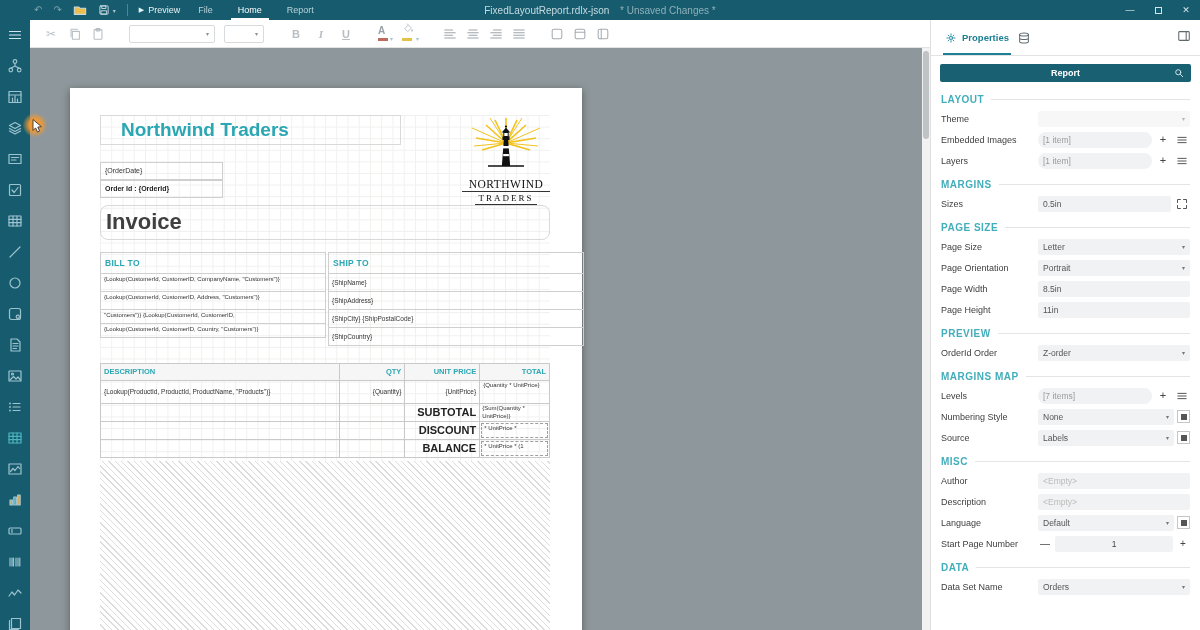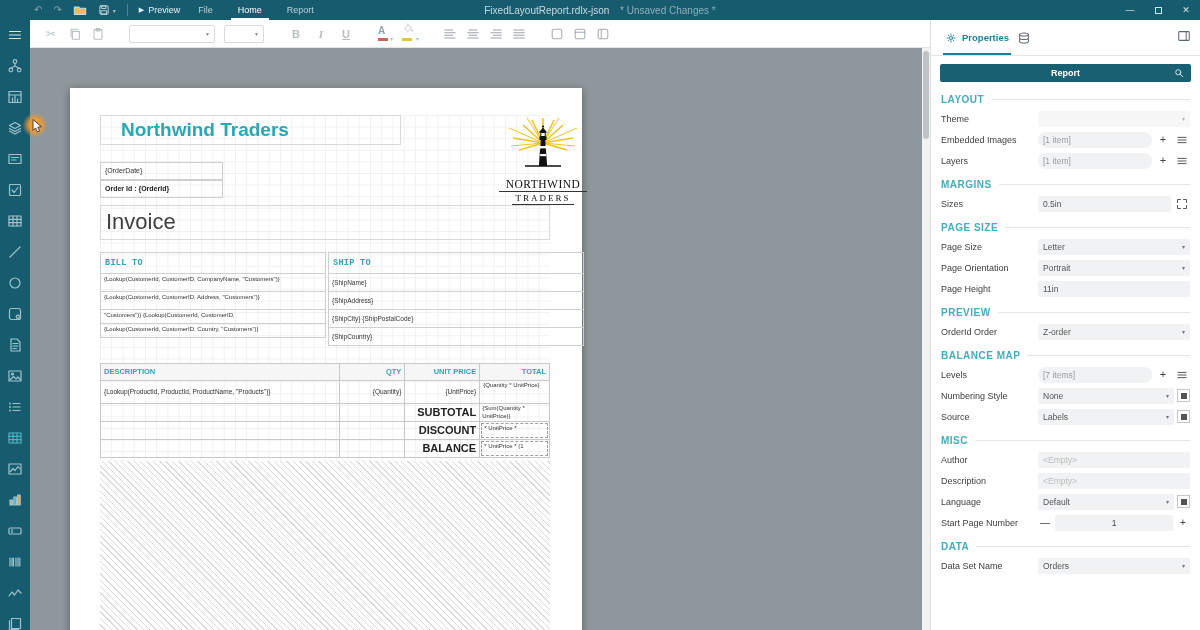--- a/index.html
+++ b/index.html
@@ -69,36 +69,36 @@
             overflow:hidden; }
   .page { position:absolute; left:40px; top:40px; width:512px; height:660px; background:#ffffff;
           box-shadow:0 2px 8px rgba(0,0,0,.38); }
   .grid-overlay { position:absolute; left:30px; top:27px; width:450px; height:346px;
     background-image:linear-gradient(#f0f0ef 1px, transparent 1px),
                      linear-gradient(90deg,#f0f0ef 1px, transparent 1px);
     background-size:11.25px 11.6px; }
   .r-box { position:absolute; border:1px solid #d9d9d9; overflow:hidden; }
   .r-title { left:30px; top:27px; width:301px; height:30px; color:#2ba7b3; font-weight:bold;
              font-size:19px; line-height:28px; padding-left:20px; }
-  .r-logo { position:absolute; left:392px; top:28px; width:88px; height:100px; text-align:center;margin-left:37px; }
+  .r-logo { position:absolute; left:392px; top:28px; width:88px; height:100px; text-align:center; }
   .logo-t1 { font-family:"Liberation Serif", serif; font-size:11.5px; letter-spacing:.5px;
              color:#101010; border-bottom:1px solid #333; padding-bottom:1px; }
   .logo-t2 { font-family:"Liberation Serif", serif; font-size:9px; letter-spacing:2px;
              color:#101010; border-bottom:1px solid #333; width:70%; margin:1px auto 0; padding-bottom:1px; }
   .r-odate { left:30px; top:74px; width:123px; height:18px; border-color:#cfcfcf;
              font-size:7px; color:#333; line-height:16px; padding-left:4px; }
   .r-oid { left:30px; top:92px; width:123px; height:18px; border-color:#cfcfcf;
            font-size:7px; color:#222; font-weight:bold; line-height:16px; padding-left:4px; }
-  .r-invoice { left:30px; top:117px; width:450px; height:35px; color:#3f3f3f; font-weight:normal;
-               font-size:22px; line-height:32px; padding-left:5px; }
+  .r-invoice { left:30px; top:117px; width:450px; height:35px; color:#3f3f3f; font-weight:bold;
+               font-size:22px; line-height:32px; padding-left:5px;border-radius:8px; }
   .addr { position:absolute; top:164px; }
   .addr .cell { border:1px solid #cfcfcf; border-top:none; overflow:hidden; }
   .addr .cell.top { border-top:1px solid #cfcfcf; }
   .addr-label { height:22px; line-height:21px; padding-left:4px; color:#2ba7b3;
-                font-size:8.5px; font-weight:bold; letter-spacing:.3px;font-family:Liberation Mono, monospace; }
+                font-size:8.5px; font-weight:bold; letter-spacing:.3px; }
   .addr-row { font-size:6px; color:#333; line-height:1.35; padding:1px 3px; }
   .h18 { height:18px; } .h14 { height:14px; }
   .ship-row { font-size:6.5px; line-height:16px; }
   .r-billto { left:30px; width:226px; }
   .r-shipto { left:258px; width:256px; }
 
   .r-table { position:absolute; left:30px; top:275px; width:450px; border-left:1px solid #c9c9c9;
              border-top:1px solid #c9c9c9; font-size:6.5px; color:#333; }
   .t-row { display:flex; }
   .t-cell { border-right:1px solid #c9c9c9; border-bottom:1px solid #c9c9c9; overflow:hidden;
@@ -706,20 +706,28 @@
     <div class="prow">
       <span class="plabel">Page Orientation</span>
       <div class="pctl">
           <div class="fld">
             <span>Portrait</span>
             <span class="caret">▾</span>
           </div>
         </div>
     </div>
     <div class="prow">
+      <span class="plabel">Page Width</span>
+      <div class="pctl">
+          <div class="fld">
+            <span>8.5in</span>
+          </div>
+        </div>
+    </div>
+    <div class="prow">
       <span class="plabel">Page Height</span>
       <div class="pctl">
           <div class="fld">
             <span>11in</span>
           </div>
         </div>
     </div>
 
     <div class="psec">
       <span class="psec-title">PREVIEW</span>
@@ -729,21 +737,21 @@
       <span class="plabel">OrderId Order</span>
       <div class="pctl">
           <div class="fld">
             <span>Z-order</span>
             <span class="caret">▾</span>
           </div>
         </div>
     </div>
 
     <div class="psec">
-      <span class="psec-title">BALANCE MAP</span>
+      <span class="psec-title">MARGINS MAP</span>
         <span class="psec-line"></span>
     </div>
     <div class="prow">
       <span class="plabel">Levels</span>
       <div class="pctl">
         <div class="fld ro">
             <span>[7 items]</span>
           </div>
         <span class="mini-btn">+</span>
         <span class="mini-btn">

